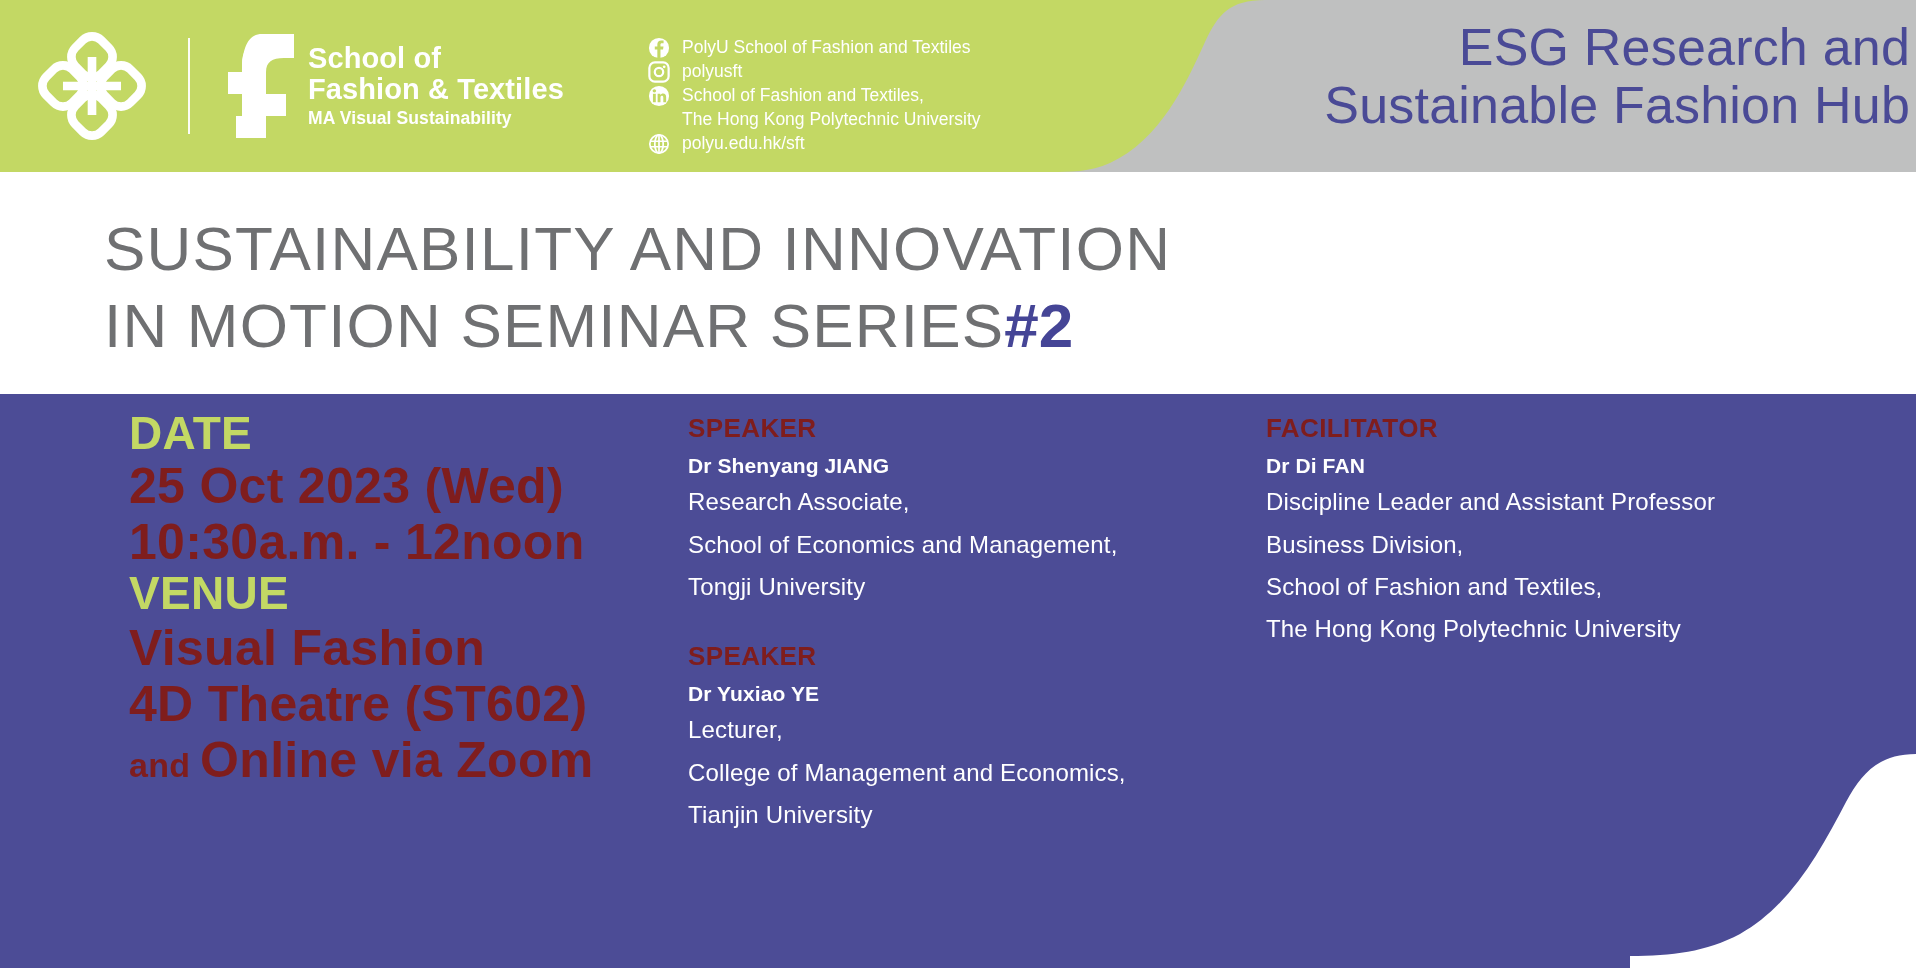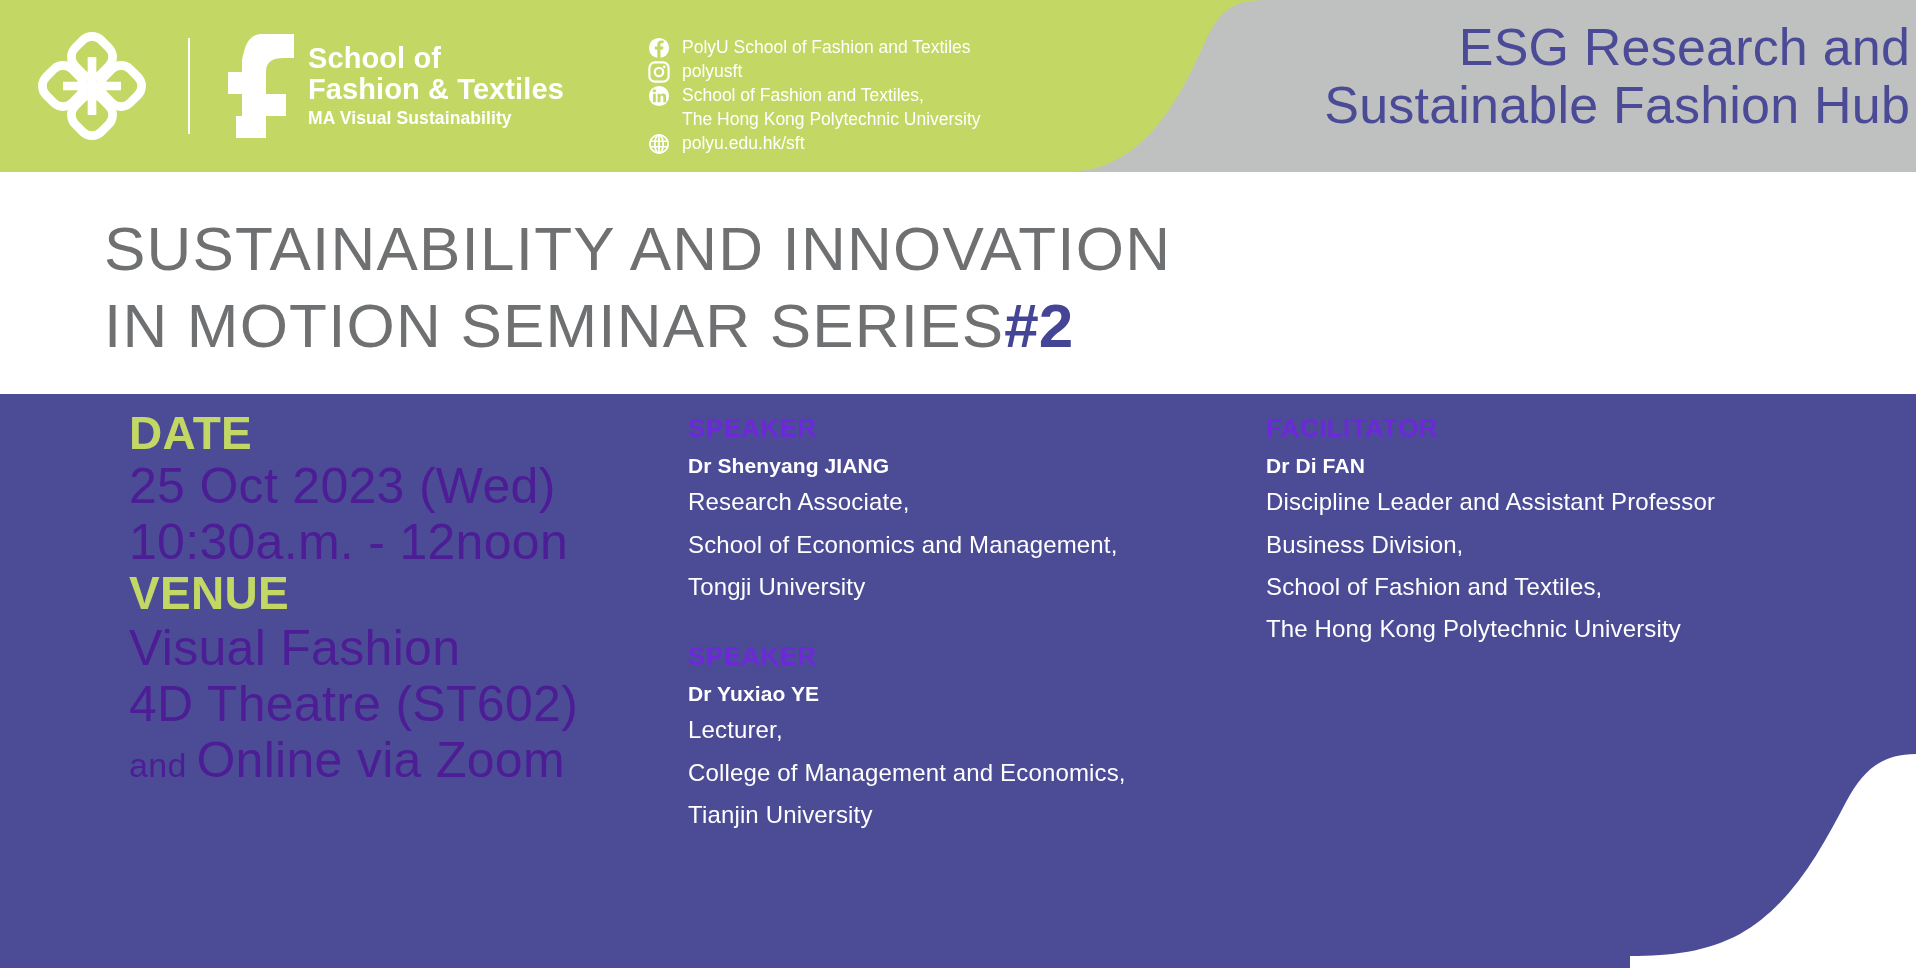--- a/index.html
+++ b/index.html
@@ -49,24 +49,24 @@
   .body-purple { position:absolute; left:0; top:394px; width:1916px; height:574px; }
   .purple-svg { position:absolute; left:0; top:0; width:1916px; height:574px; }
 
   .cols { position:absolute; left:0; top:394px; width:1916px; height:574px; }
 
   .col-date { position:absolute; left:104px; top:16px; width:560px;margin-left:25px; }
   .col-spk  { position:absolute; left:688px; top:19px; width:570px; }
   .col-fac  { position:absolute; left:1266px; top:19px; width:600px; }
 
   .lbl-big   { color:#c3d864; font-size:46px; font-weight:700; line-height:1.04; letter-spacing:.3px; }
-  .val-big   { color:#4c1d95; font-size:50px; font-weight:400; line-height:1.12; letter-spacing:.3px; white-space:nowrap; }
+  .val-big   { color:#7f1d1d; font-size:50px; font-weight:700; line-height:1.12; letter-spacing:.3px; white-space:nowrap; }
   .val-big .and { font-size:34px; }
 
-  .lbl-sm  { color:#6d28d9; font-size:26px; font-weight:700; letter-spacing:.4px; line-height:1.2; }
+  .lbl-sm  { color:#7f1d1d; font-size:26px; font-weight:700; letter-spacing:.4px; line-height:1.2; }
   .name-sm { color:#ffffff; font-size:21px; font-weight:700; letter-spacing:.1px; margin-top:9px; line-height:1.2; }
   .aff-sm  { color:#ffffff; font-size:24px; font-weight:300; line-height:1.55; margin-top:5px; letter-spacing:.15px; }
   .blk2 { margin-top:36px; }
   .venue-gap { margin-top:2px; }
 </style>
 </head>
 <body>
 
 <div id="poster">
 

